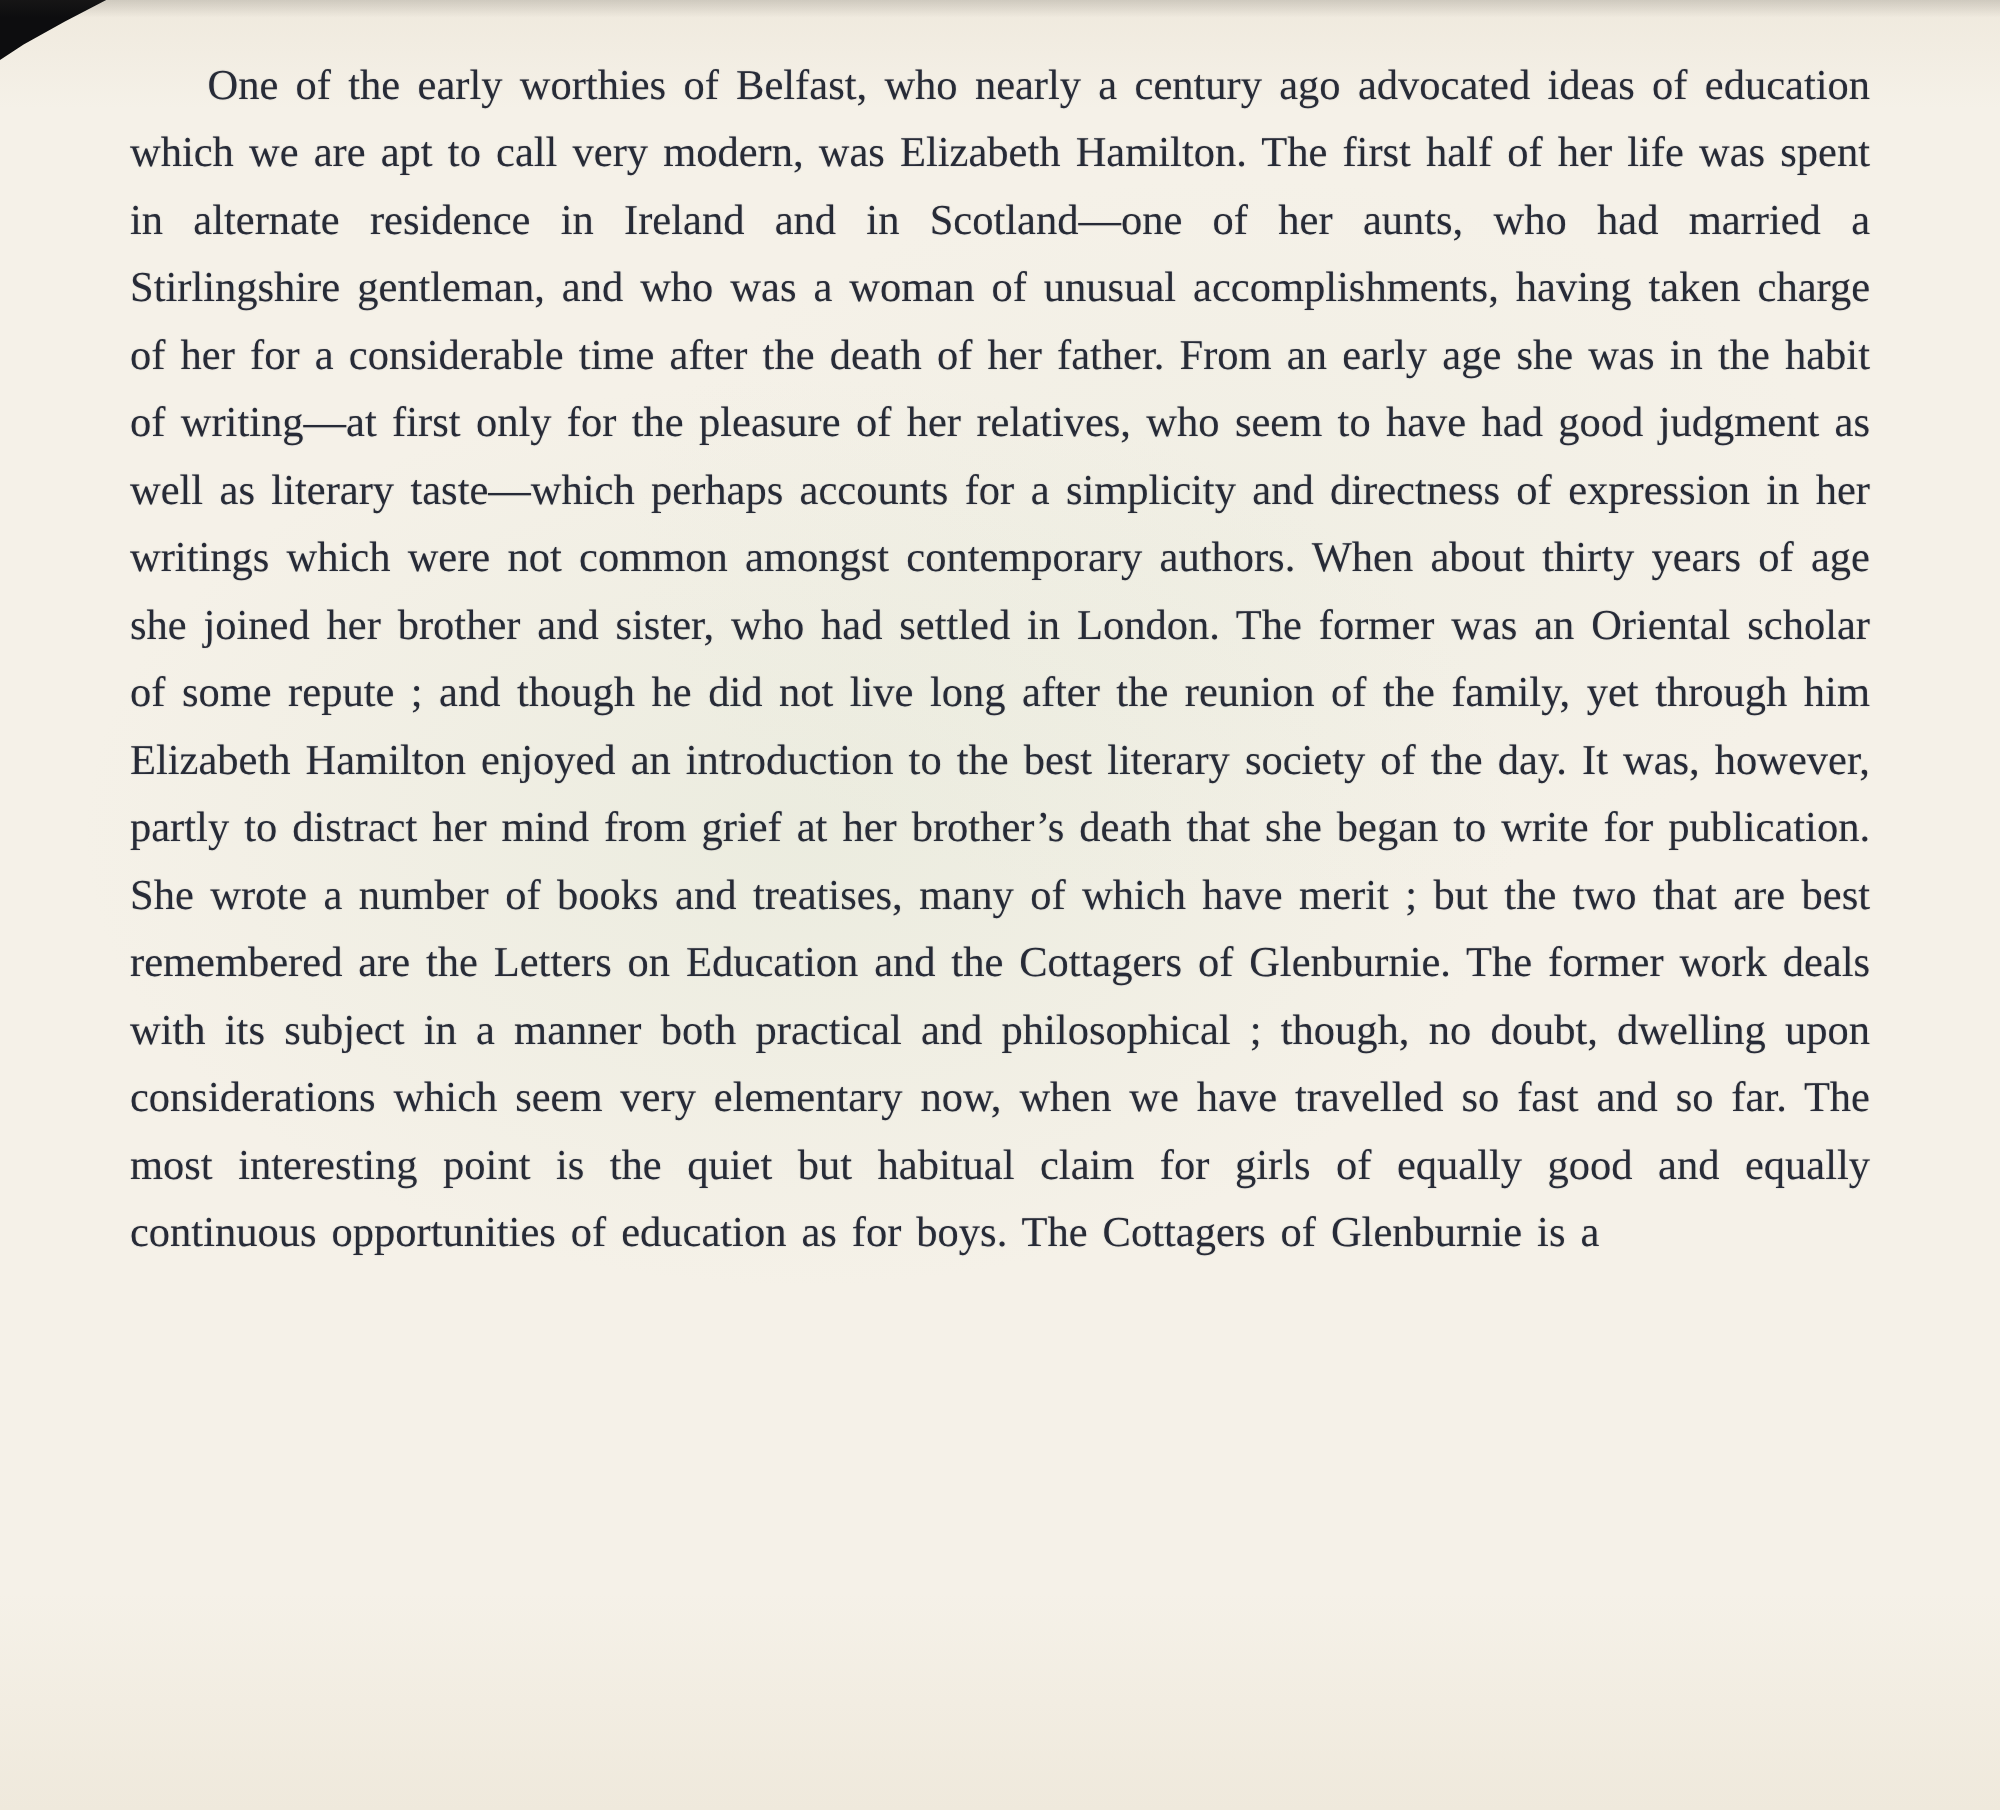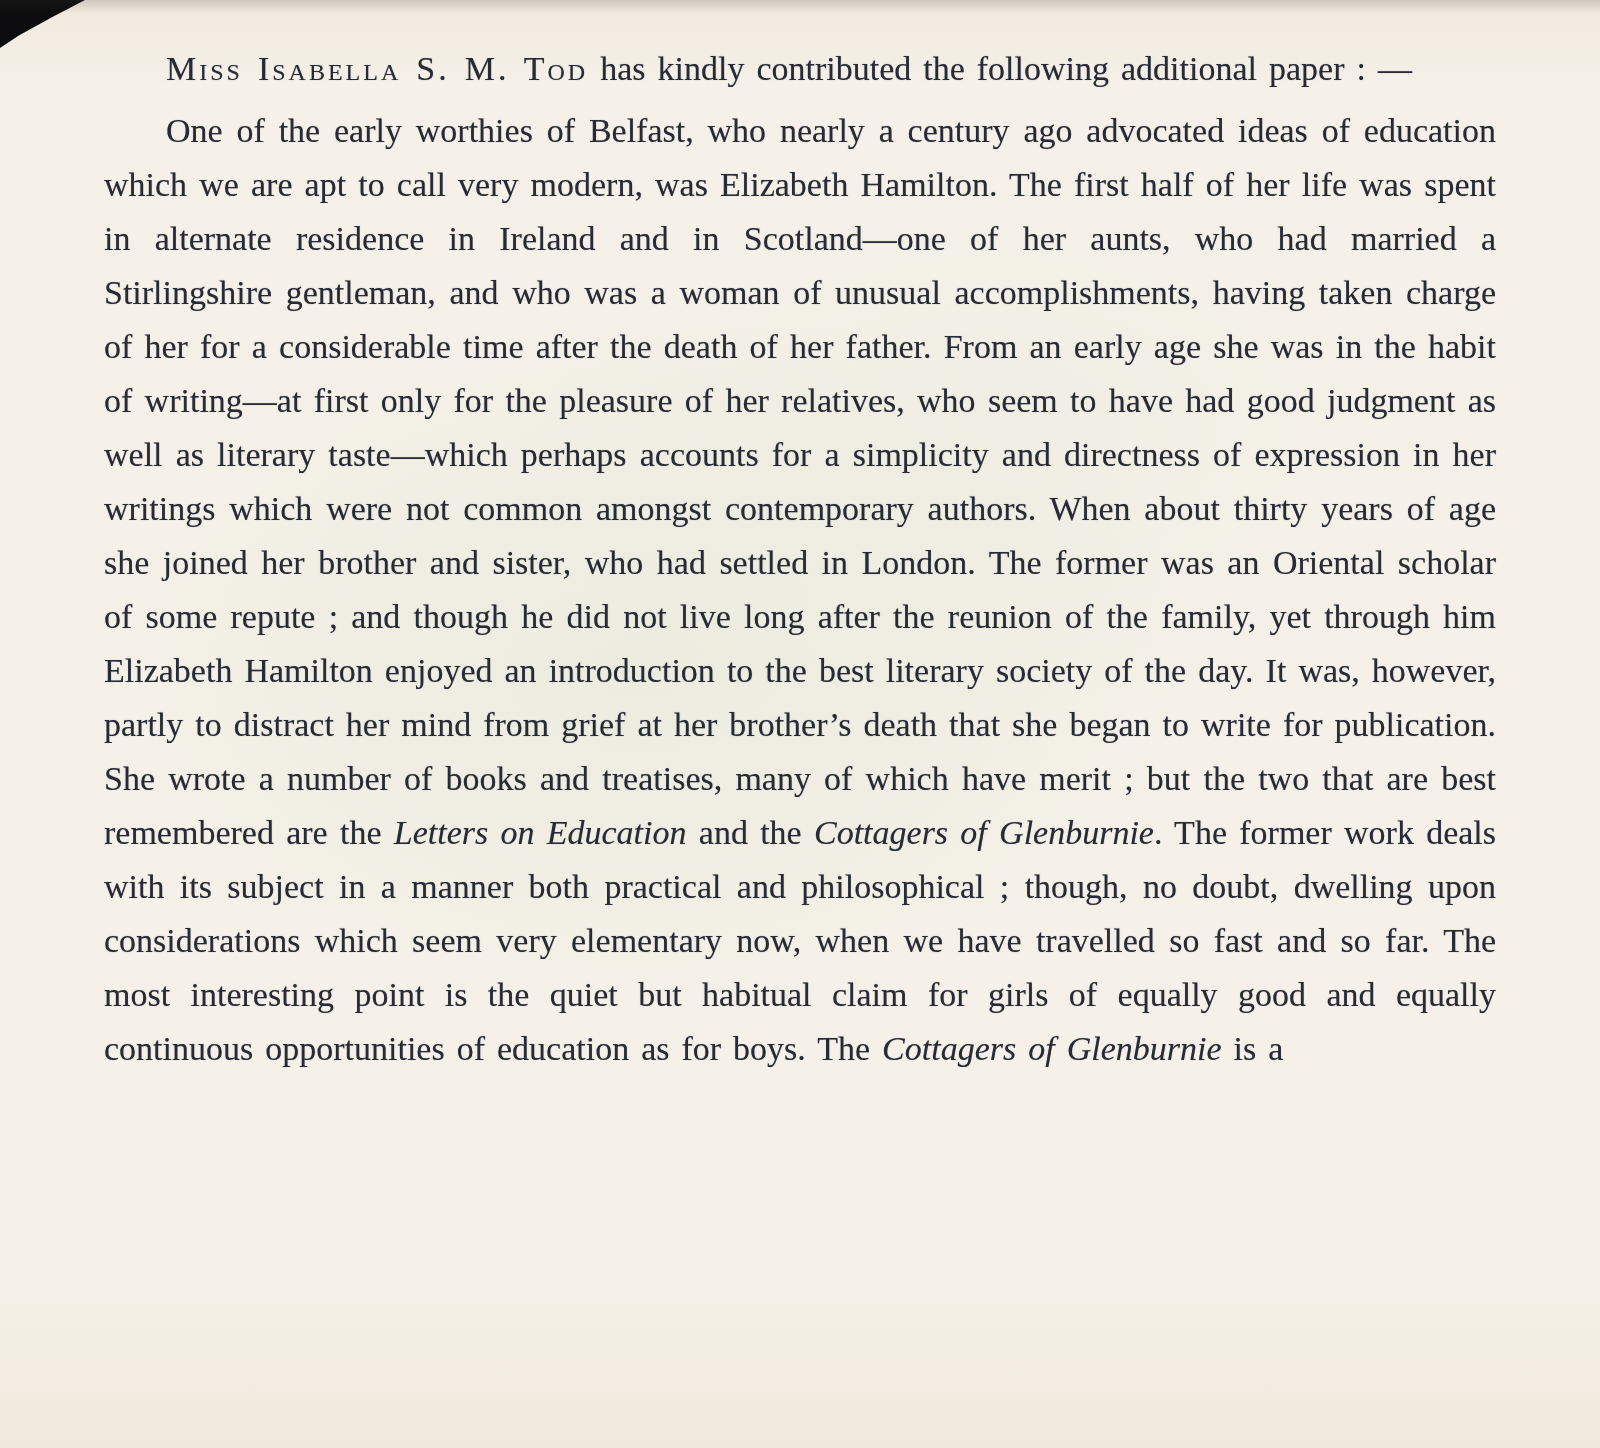--- a/index.html
+++ b/index.html
@@ -42,29 +42,28 @@
     font-size: 34px;
     line-height: 54px;
     text-align: justify;
     word-spacing: 3.5px;
     text-shadow: 0 0 1px rgba(39,43,55,0.38);
   }
   p.para { margin: 0; }
   p.para + p.para { margin-top: 8px; }
   p.indent { text-indent: 62px; }
   .run-normal { font-style: normal; }
-  .run-italic { font-style: italic; }
+  .run-italic { }
   .run-smallcaps {
     font-variant: small-caps;
     letter-spacing: 3px;
   }
 </style>
 </head>
 <body>
 
 <div class="page">
   <div class="scan-edge"></div>
   <div class="scan-top-shadow"></div>
   <div class="text-block">
-      <p class="para indent"><span class="run-smallcaps">Miss Isabella S. M. Tod</span><span class="run-normal"> has kindly contributed the following additional paper : —</span></p>
       <p class="para indent"><span class="run-normal">One of the early worthies of Belfast, who nearly a century ago advocated ideas of education which we are apt to call very modern, was Elizabeth Hamilton.  The first half of her life was spent in alternate residence in Ireland and in Scotland—one of her aunts, who had married a Stirlingshire gentleman, and who was a woman of unusual accomplishments, having taken charge of her for a considerable time after the death of her father.  From an early age she was in the habit of writing—at first only for the pleasure of her relatives, who seem to have had good judgment as well as literary taste—which perhaps accounts for a simplicity and directness of expression in her writings which were not common amongst contemporary authors.  When about thirty years of age she joined her brother and sister, who had settled in London.  The former was an Oriental scholar of some repute ; and though he did not live long after the reunion of the family, yet through him Elizabeth Hamilton enjoyed an introduction to the best literary society of the day.  It was, however, partly to distract her mind from grief at her brother’s death that she began to write for publication.  She wrote a number of books and treatises, many of which have merit ; but the two that are best remembered are the </span><span class="run-italic">Letters on Education</span><span class="run-normal"> and the </span><span class="run-italic">Cottagers of Glenburnie</span><span class="run-normal">.  The former work deals with its subject in a manner both practical and philosophical ; though, no doubt, dwelling upon considerations which seem very elementary now, when we have travelled so fast and so far.  The most interesting point is the quiet but habitual claim for girls of equally good and equally continuous opportunities of education as for boys.  The </span><span class="run-italic">Cottagers of Glenburnie</span><span class="run-normal"> is a</span></p>
     </div>
 </div>
 
 </body></html>

